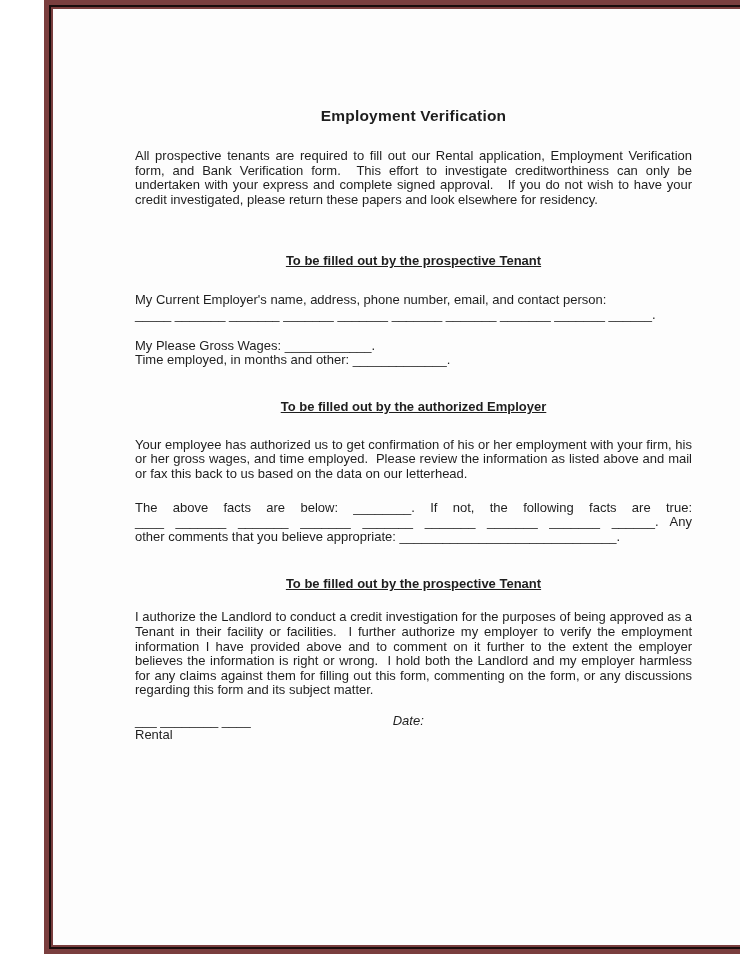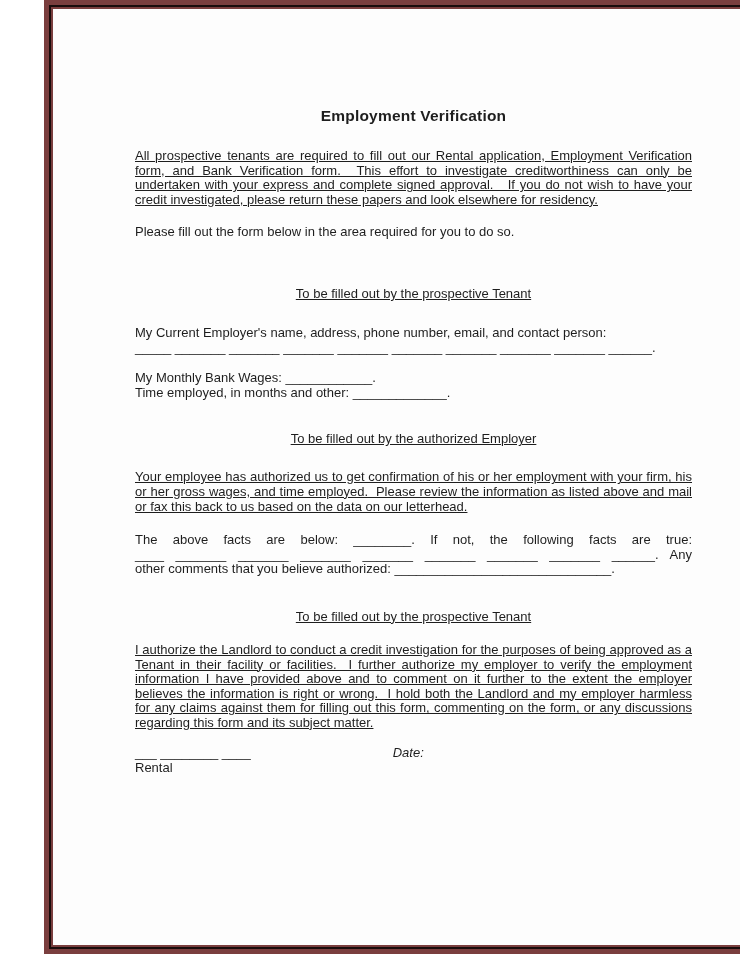--- a/index.html
+++ b/index.html
@@ -31,28 +31,28 @@
 
   .title {
     margin: 0;
     font-size: 15.5px;
     line-height: 18px;
     font-weight: bold;
     text-align: center;
     letter-spacing: 0.2px;
   }
   .para { margin: 0; }
-  .justify { text-align: justify; text-decoration: underline; }
+  .justify { text-align: justify; }
   .justify-line { text-align: justify; text-align-last: justify; }
 
   .section-heading {
     margin: 0;
     font-size: 13px;
     line-height: 15px;
-    font-weight: normal;
+    font-weight: bold;
     text-align: center;
     text-decoration: underline;
   }
 
   .mt-intro   { margin-top: 24px; }
   .mt-instr   { margin-top: 18px; }
   .mt-head1   { margin-top: 46px; }
   .mt-empinfo { margin-top: 25px; }
   .mt-wages   { margin-top: 16px; }
   .mt-head2   { margin-top: 31px; }
@@ -69,42 +69,41 @@
 <body>
 
 <div class="frame-outer">
   <div class="frame-mid">
     <div class="page">
 
       <h1 class="title">Employment Verification</h1>
 
       <p class="para justify mt-intro">All prospective tenants are required to fill out our Rental application, Employment Verification form, and Bank Verification form.&nbsp; This effort to investigate creditworthiness can only be undertaken with your express and complete signed approval.&nbsp;&nbsp; If you do not wish to have your credit investigated, please return these papers and look elsewhere for residency.</p>
 
-      <p class="para mt-instr">Please fill out the form below in the area required for you to do so.</p>
 
       <h2 class="section-heading mt-head1">To be filled out by the prospective Tenant</h2>
 
       <div class="mt-empinfo">
         <div>My Current Employer's name, address, phone number, email, and contact person:</div>
         <div>_____ _______ _______ _______ _______ _______ _______ _______ _______ ______.</div>
       </div>
 
       <div class="mt-wages">
-        <div>My Monthly Bank Wages: ____________.</div>
+        <div>My Please Gross Wages: ____________.</div>
         <div>Time employed, in months and other: _____________.</div>
       </div>
 
       <h2 class="section-heading mt-head2">To be filled out by the authorized Employer</h2>
 
       <p class="para justify mt-empbody">Your employee has authorized us to get confirmation of his or her employment with your firm, his or her gross wages, and time employed.&nbsp; Please review the information as listed above and mail or fax this back to us based on the data on our letterhead.</p>
 
       <div class="mt-facts">
         <div class="justify-line">The above facts are below: ________. If not, the following facts are true:</div>
         <div class="justify-line">____ _______ _______ _______ _______ _______ _______ _______ ______. Any</div>
-        <div>other comments that you believe authorized: ______________________________.</div>
+        <div>other comments that you believe appropriate: ______________________________.</div>
       </div>
 
 
       <h2 class="section-heading mt-head3">To be filled out by the prospective Tenant</h2>
 
       <p class="para justify mt-auth">I authorize the Landlord to conduct a credit investigation for the purposes of being approved as a Tenant in their facility or facilities.&nbsp; I further authorize my employer to verify the employment information I have provided above and to comment on it further to the extent the employer believes the information is right or wrong.&nbsp; I hold both the Landlord and my employer harmless for any claims against them for filling out this form, commenting on the form, or any discussions regarding this form and its subject matter.</p>
 
       <div class="mt-date">
         <span>___ ________ ____</span><span class="date-label">Date:</span>
       </div>

